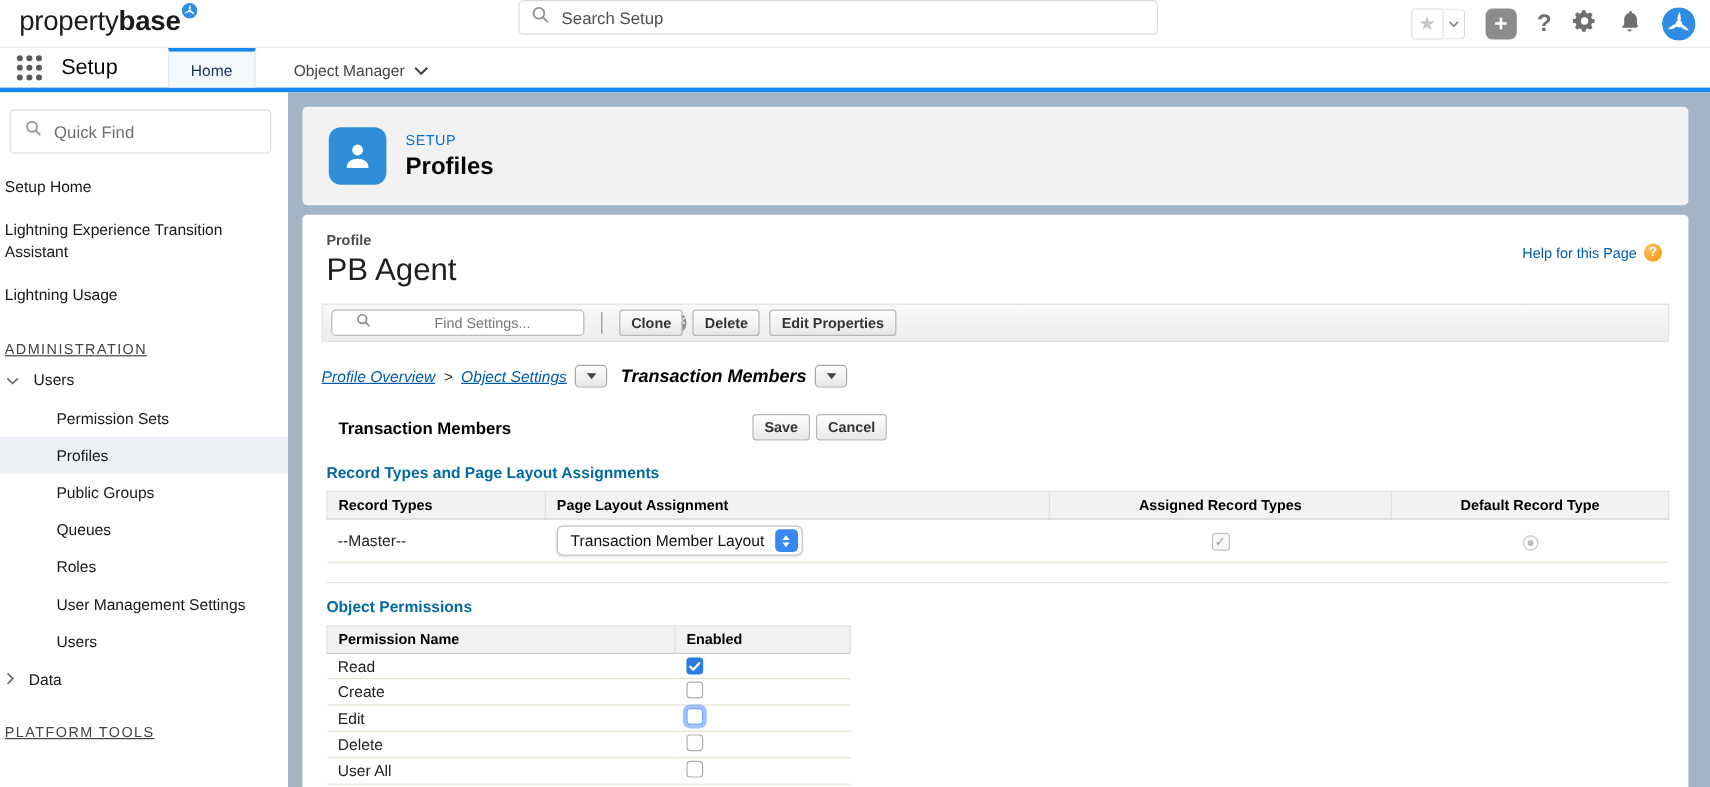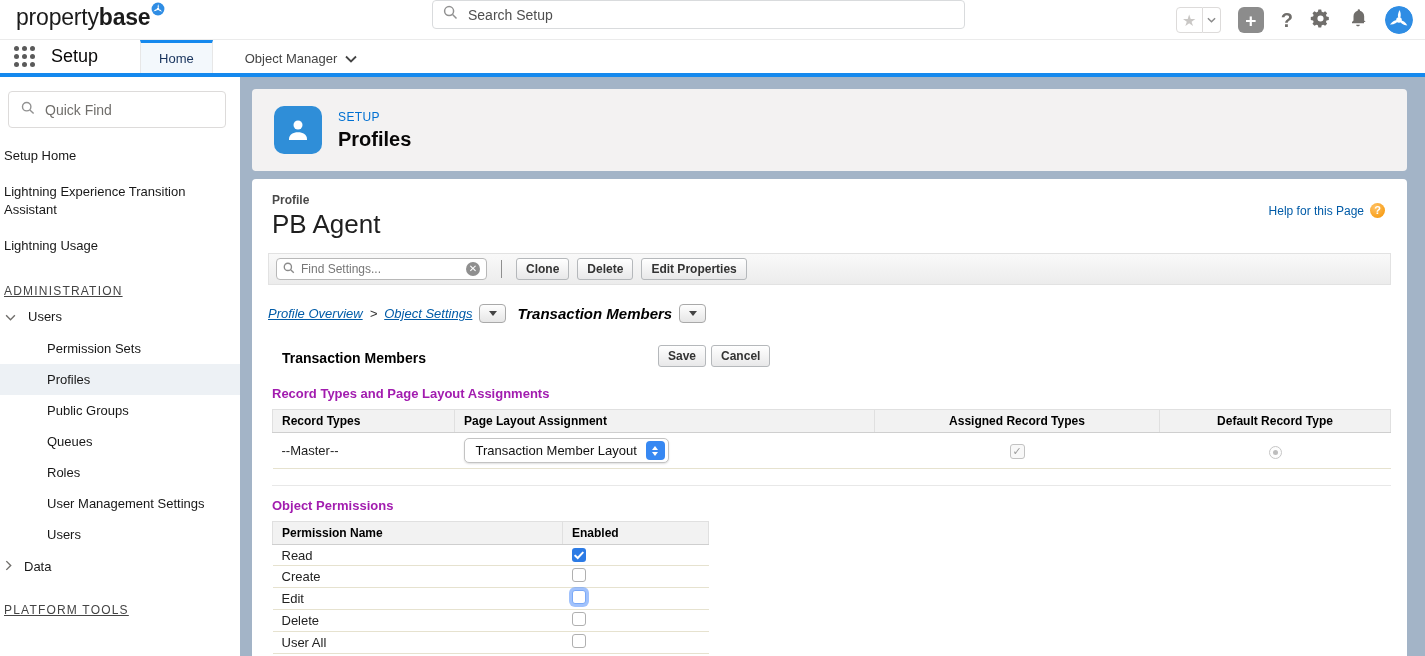--- a/index.html
+++ b/index.html
@@ -68,45 +68,45 @@
   .profile-type { font-size:12px; font-weight:bold; color:#4a4a4a; }
   .profile-name { font-size:26px; color:#1f1f1f; margin-top:2px; }
   .help-link { position:absolute; right:22px; top:10px; display:flex; align-items:center; gap:6px;
     font-size:12px; color:#015ba7; cursor:pointer; }
   .help-badge { width:15px; height:15px; border-radius:50%; background:radial-gradient(circle at 35% 30%, #ffc163, #f59300);
     color:#fff; font-size:11px; font-weight:bold; line-height:15px; text-align:center; }
 
   .toolbar { margin:13px 16px 0; height:32px; background:linear-gradient(#f9f9f9,#ececec);
     border:1px solid #e2e2e2; display:flex; align-items:center; padding:0 7px; gap:8px; }
   .find-box { width:211px; height:22px; background:#fff; border:1px solid #b8b8b8; border-radius:4px;
-    display:flex; align-items:center; padding:0 6px; }
+    display:flex; align-items:center; padding:0 20px;gap:47px; }
   .find-box input { border:none; outline:none; flex:1; margin-left:6px; font-size:12px; color:#333;
     font-family:"Liberation Sans", sans-serif; background:transparent; }
   .find-box input::placeholder { color:#777; }
   .clear-btn { width:14px; height:14px; border-radius:50%; background:#8f8f8f; color:#fff; font-size:10px;
     line-height:14px; text-align:center; cursor:pointer; }
   .tb-divider { width:1px; height:18px; background:#8f8f8f; margin:0 6px; }
   .btn-classic { display:inline-block; padding:3px 9px; font-size:12px; font-weight:bold; color:#333;
     background:linear-gradient(#fff,#e8e8e9); border:1px solid #b5b8bb; border-radius:3px; cursor:pointer;
     font-family:"Liberation Sans", sans-serif; }
 
   .breadcrumb { margin:19px 0 0 16px; display:flex; align-items:center; gap:7px; font-size:13px;font-style:italic; }
   .link { color:#015ba7; text-decoration:underline; cursor:pointer; }
   .bc-sep { color:#333; }
   .dd-btn { width:27px; height:19px; border:1px solid #a9a9a9; border-radius:4px;
     background:linear-gradient(#fefefe,#e6e6e6); display:inline-flex; align-items:center; justify-content:center; cursor:pointer; }
   .tri-dd { width:0; height:0; border-left:4px solid transparent; border-right:4px solid transparent; border-top:5px solid #444; }
   .bc-current { font-size:15px; font-weight:bold; color:#000; margin-left:4px; }
 
   .heading-row { margin:26px 0 0 30px; position:relative; height:22px; }
   .detail-heading { font-size:14px; font-weight:bold; color:#000; }
-  .action-buttons { position:absolute; left:345px; top:-4px; display:flex; gap:5px;margin-left:31px; }
+  .action-buttons { position:absolute; left:345px; top:-4px; display:flex; gap:5px; }
 
   .section { margin:15px 16px 0 20px; }
-  .section-title { font-size:13px; font-weight:bold; color:#a21caf; margin-bottom:8px; }
+  .section-title { font-size:13px; font-weight:bold; color:#0369a1; margin-bottom:8px; }
 
   table { border-collapse:collapse; }
   .rt-table { width:100%; }
   th { background:#f2f2f2; border:1px solid #e0e0e0; border-bottom:1px solid #cfcfcf;
     font-size:12px; font-weight:bold; color:#000; padding:4px 9px; text-align:left; }
   td { font-size:13px; color:#222; padding:5px 9px; border-bottom:1px solid #e6e2cf; }
   .rt-table td { height:36px; }
   .col-center { text-align:center; }
 
   .mac-select { display:inline-flex; align-items:center; height:25px; border:1px solid #c3c3c3; border-radius:5px;

